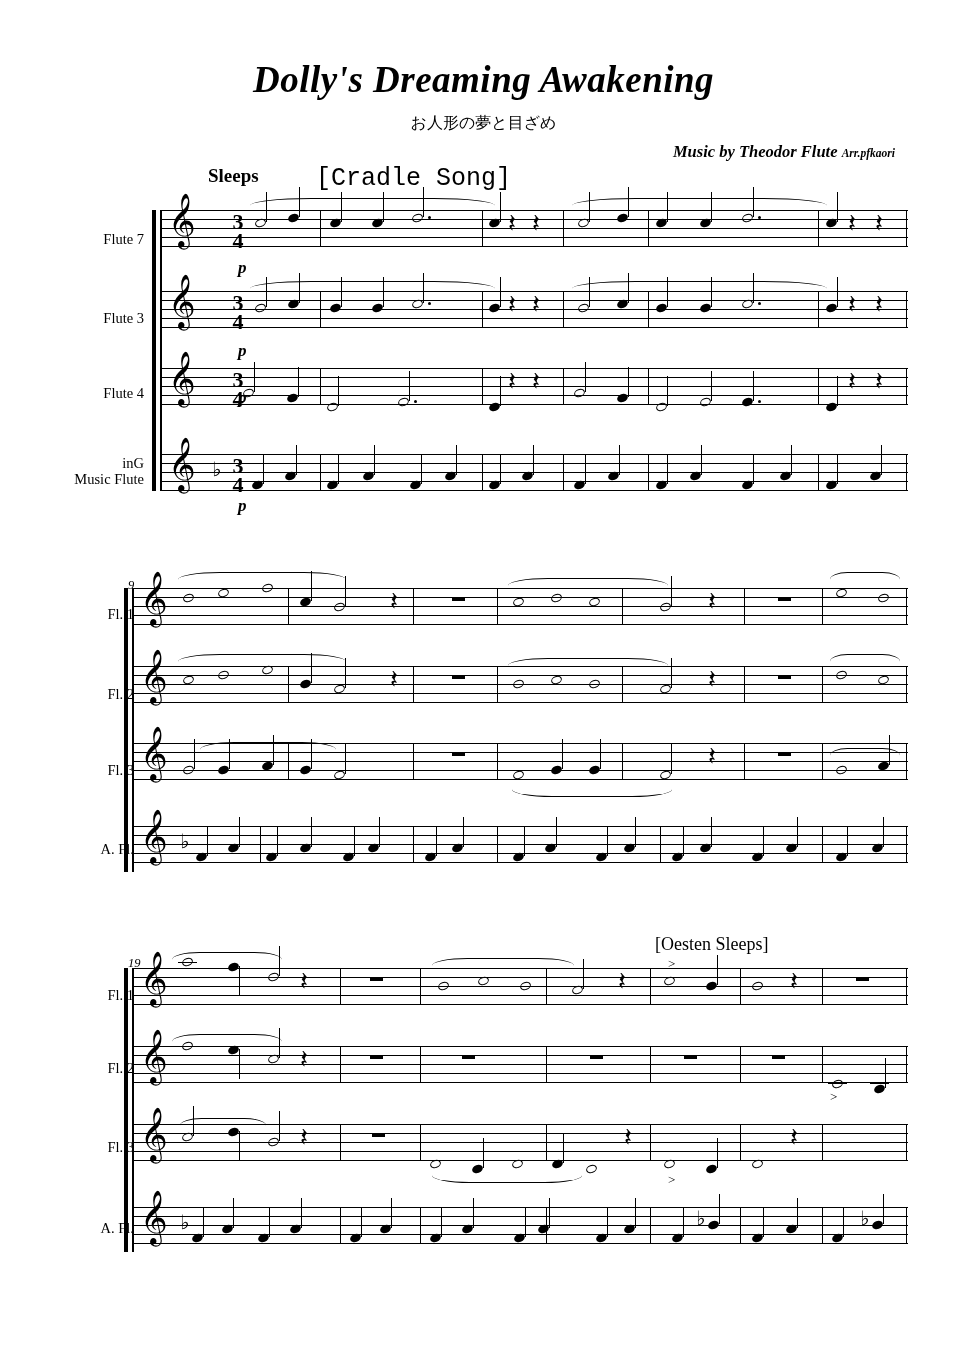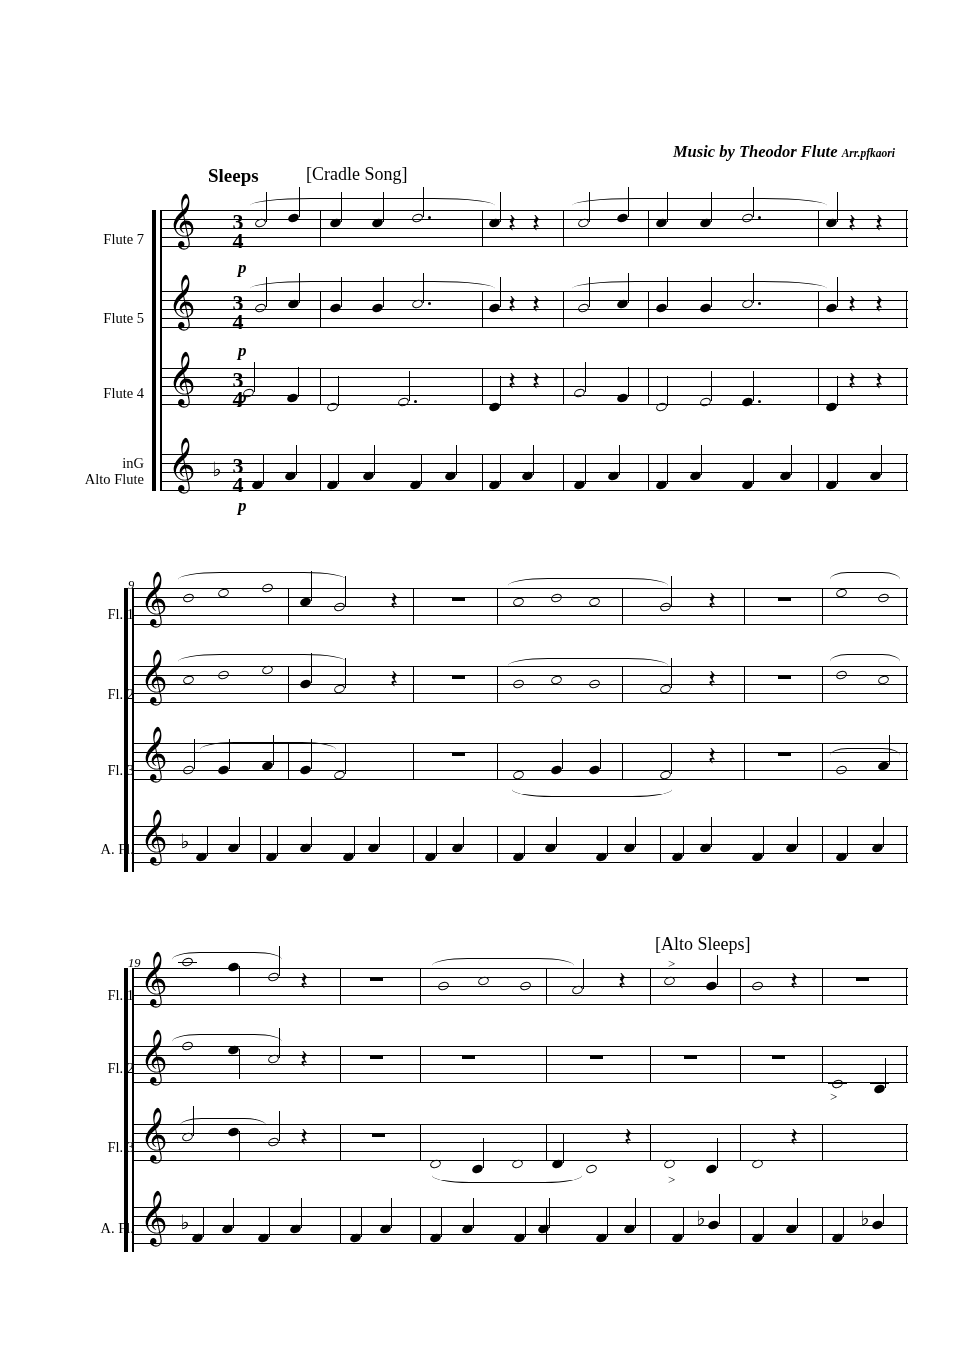--- a/index.html
+++ b/index.html
@@ -19,22 +19,22 @@
   .composer{
     position:absolute;right:72px;top:142px;text-align:right;
     font-family:"Liberation Serif",serif;font-style:italic;font-weight:700;font-size:16.5px;
   }
   .composer .arr{font-size:11.5px;font-weight:700;font-style:italic;}
   .tempo{
     position:absolute;left:208px;top:165px;
     font-family:"Liberation Serif",serif;font-weight:700;font-size:19px;
   }
   .cradle{
-    position:absolute;left:306px;top:164px;
-    font-family:Liberation Serif, serif;font-size:18px;
+    position:absolute;left:316px;top:164px;
+    font-family:Liberation Mono, monospace;font-size:25px;
   }
   .dolly-sleeps{
     position:absolute;left:655px;top:934px;
     font-family:"Liberation Serif",serif;font-size:18px;
   }
 
   
   .system{position:absolute;}
   .staff{position:absolute;left:0;}
   .staff .line{position:absolute;left:0;height:1px;background:#000;}
@@ -70,36 +70,38 @@
   .accent{position:absolute;font-family:"Liberation Serif",serif;font-size:13px;line-height:1;}
   .flat{position:absolute;font-family:"DejaVu Sans",sans-serif;font-size:20px;line-height:1;}
   .slur{position:absolute;border-top:1.4px solid #000;border-radius:50%/100%;height:14px;border-left:none;border-right:none;border-bottom:none;}
   .slur.down{border-top:none;border-bottom:1.4px solid #000;}
 </style>
 </head>
 <body>
 
 <div class="page">
 
+  <div class="title">Dolly's Dreaming Awakening</div>
+  <div class="subtitle">お人形の夢と目ざめ</div>
   <div class="composer">
     <span>Music by Theodor Flute</span>
     <span class="arr">Arr.pfkaori</span>
   </div>
   <div class="tempo">Sleeps</div>
   <div class="cradle">[Cradle Song]</div>
-  <div class="dolly-sleeps">[Alto Sleeps]</div>
+  <div class="dolly-sleeps">[Oesten Sleeps]</div>
 
   <div class="system" style="left:0;top:0;">
 
     <div class="inst" style="left:60px;top:231px;width:84px;">Flute 7</div>
-    <div class="inst" style="left:60px;top:310px;width:84px;">Flute 5</div>
+    <div class="inst" style="left:60px;top:310px;width:84px;">Flute 3</div>
     <div class="inst" style="left:60px;top:385px;width:84px;">Flute 4</div>
     <div class="inst two-line" style="left:40px;top:455px;width:104px;">
       <div>inG</div>
-      <div>Alto Flute</div>
+      <div>Music Flute</div>
     </div>
 
     <div class="sysbar thick" style="left:152px;top:210px;height:281px;"></div>
     <div class="sysbar" style="left:160px;top:210px;height:281px;"></div>
 
     <div class="staff" style="top:210px;">
       <div class="line" style="top:0px;left:160px;width:748px;"></div>
       <div class="line" style="top:9px;left:160px;width:748px;"></div>
       <div class="line" style="top:18px;left:160px;width:748px;"></div>
       <div class="line" style="top:27px;left:160px;width:748px;"></div>

